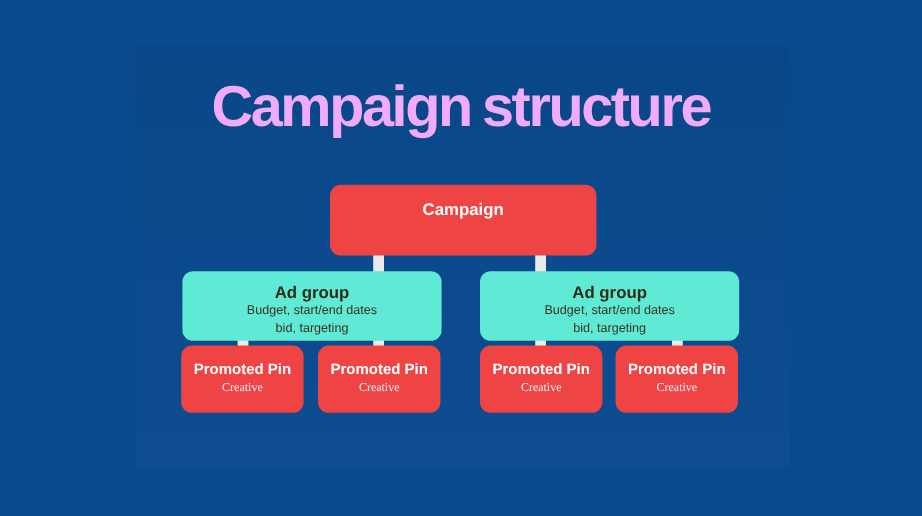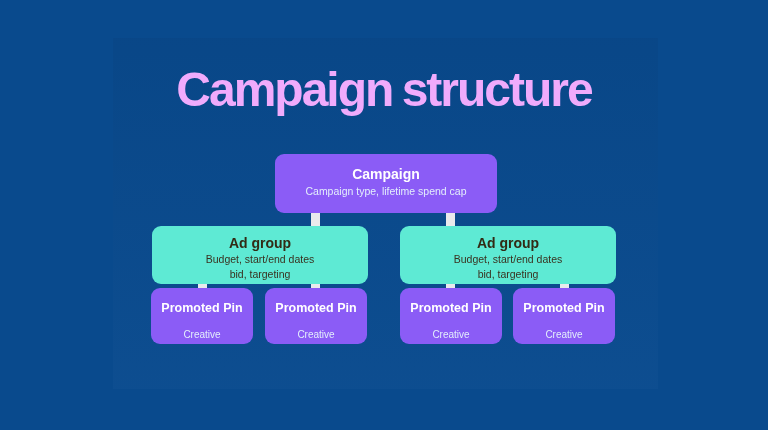--- a/index.html
+++ b/index.html
@@ -21,31 +21,31 @@
     line-height:1.1;margin:0;
   }
   .diagram{position:absolute;left:0;top:0;width:768px;height:430px;}
   .connector{
     position:absolute;width:9px;background:#e9eaec;z-index:1;border-radius:1px;
   }
   .node{
     position:absolute;z-index:2;border-radius:9px;
     text-align:center;box-sizing:border-box;
   }
-  .node-blue{background:#8b5cf6;color:#ffffff;}
+  .node-blue{background:#ef4444;color:#ffffff;}
   .node-yellow{background:#5eead4;color:#322b15;}
   .campaign-node{left:275px;top:154px;width:222px;height:59px;padding-top:12px;}
   .adgroup-left{left:152px;top:226px;width:216px;height:58px;padding-top:9px;}
   .adgroup-right{left:400px;top:226px;width:216px;height:58px;padding-top:9px;}
   .pin-node{top:288px;width:102px;height:56px;padding-top:13px;}
   .pin-1{left:151px;} .pin-2{left:265px;} .pin-3{left:400px;} .pin-4{left:513px;}
   .node-title{font-weight:700;font-size:14px;line-height:1.15;}
   .pin-node .node-title{font-size:12.5px;}
   .node-sub{font-size:10.5px;line-height:1.25;margin-top:3px;color:#e3eefc;}
-  .pin-node .node-sub{font-size:10px;margin-top:14px;}
+  .pin-node .node-sub{font-size:10px;margin-top:3px;font-family:Liberation Serif, serif;}
   .node-yellow .node-sub{color:#3a3220;margin-top:2px;}
   
   .c-camp-left {left:311px;top:206px;height:26px;}
   .c-camp-right{left:446px;top:206px;height:26px;}
   .c-pin-1{left:198px;top:278px;height:22px;}
   .c-pin-2{left:311px;top:278px;height:22px;}
   .c-pin-3{left:446px;top:278px;height:22px;}
   .c-pin-4{left:560px;top:278px;height:22px;}
 </style>
 </head>
@@ -59,21 +59,20 @@
 
   <div class="connector c-camp-left"></div>
   <div class="connector c-camp-right"></div>
   <div class="connector c-pin-1"></div>
   <div class="connector c-pin-2"></div>
   <div class="connector c-pin-3"></div>
   <div class="connector c-pin-4"></div>
 
   <div class="node node-blue campaign-node">
     <div class="node-title">Campaign</div>
-    <div class="node-sub">Campaign type, lifetime spend cap</div>
   </div>
 
   <div class="node node-yellow adgroup-left">
     <div class="node-title">Ad group</div>
     <div class="node-sub">Budget, start/end dates</div>
     <div class="node-sub">bid, targeting</div>
   </div>
   <div class="node node-yellow adgroup-right">
     <div class="node-title">Ad group</div>
     <div class="node-sub">Budget, start/end dates</div>

